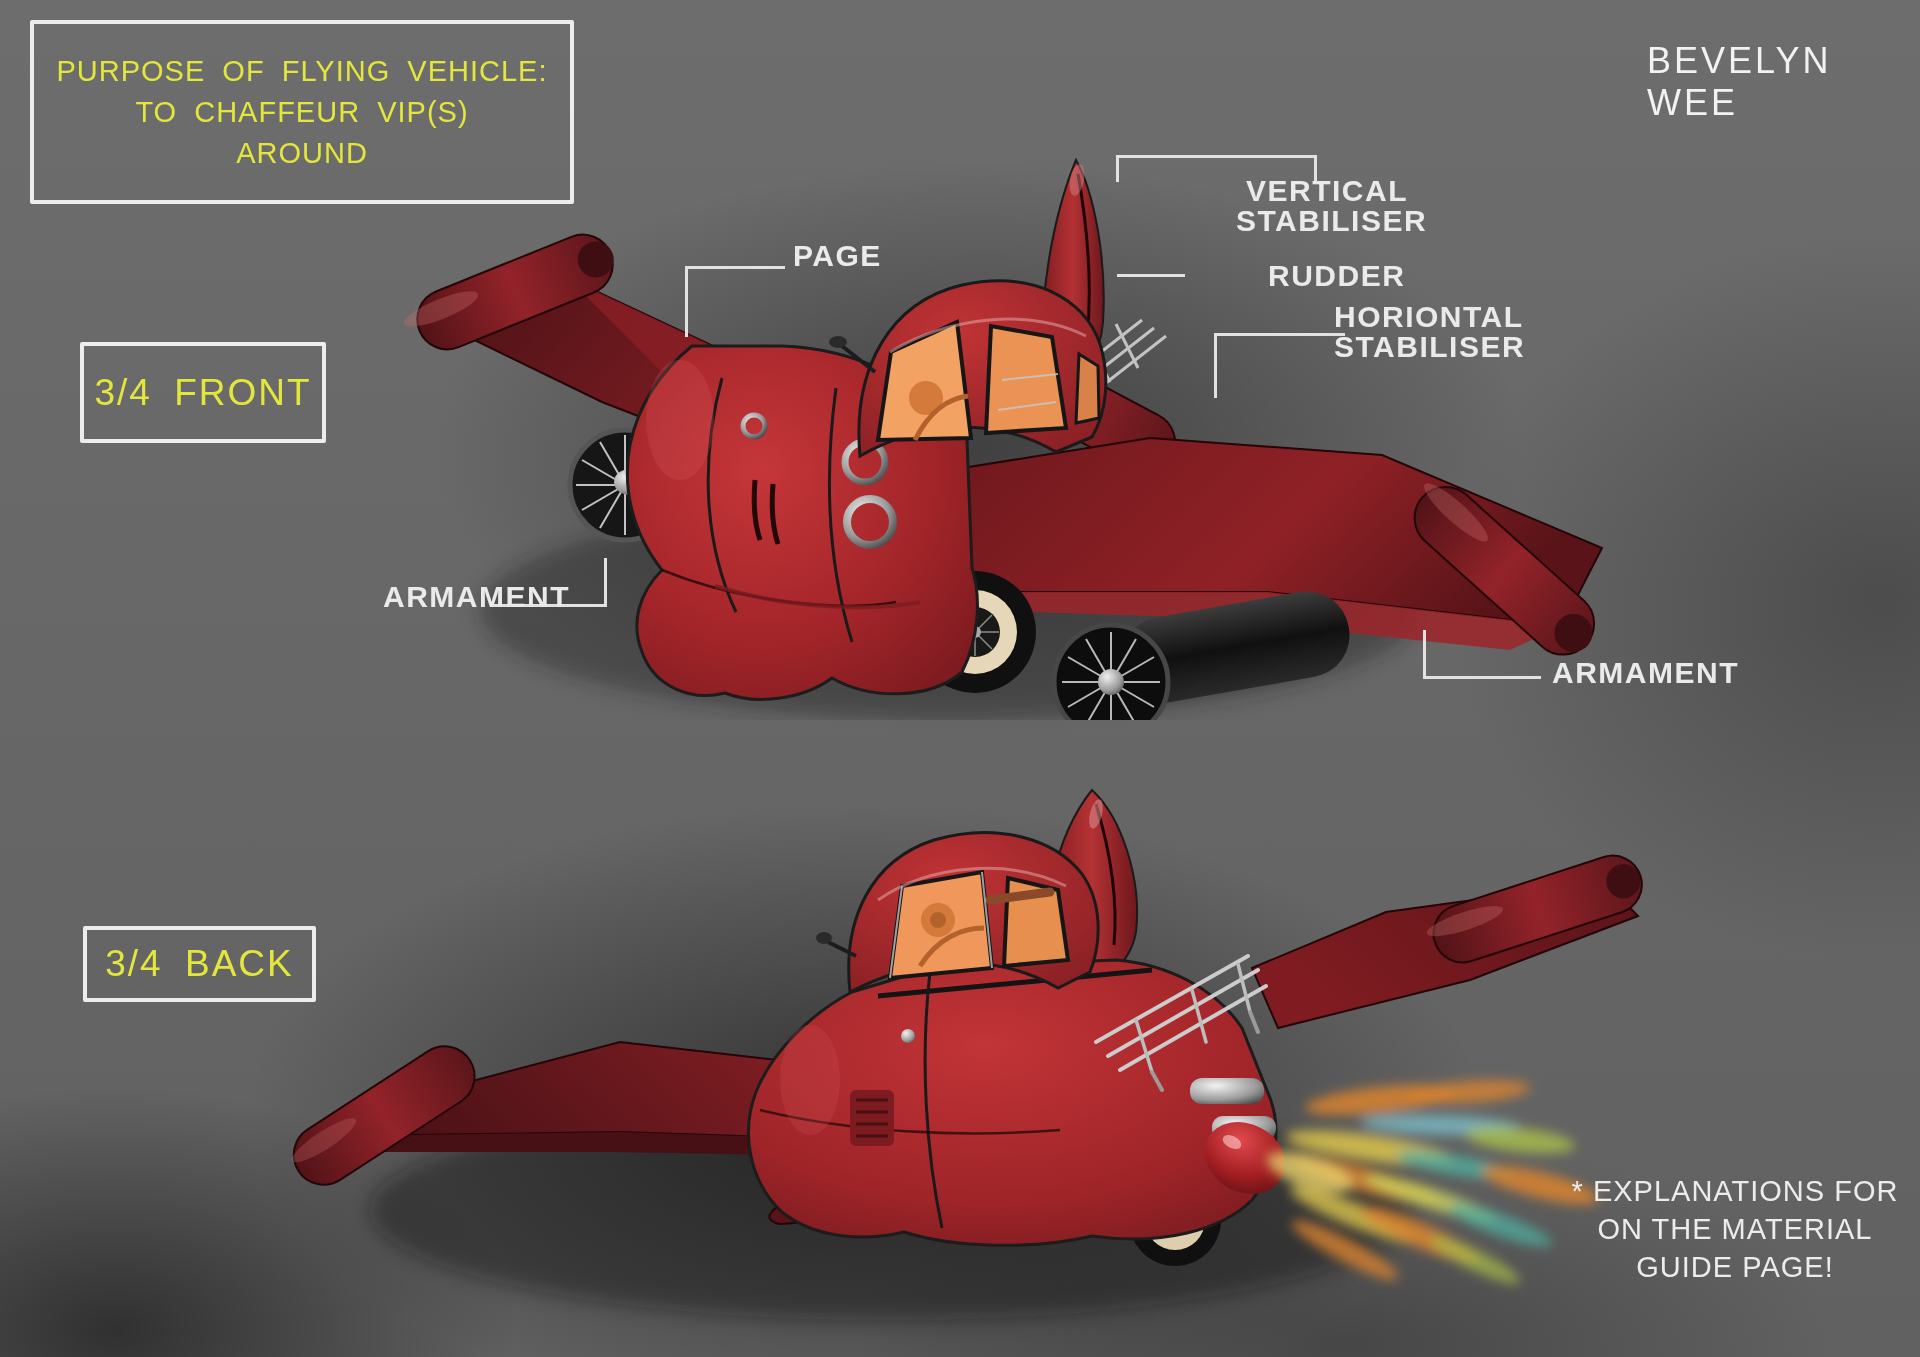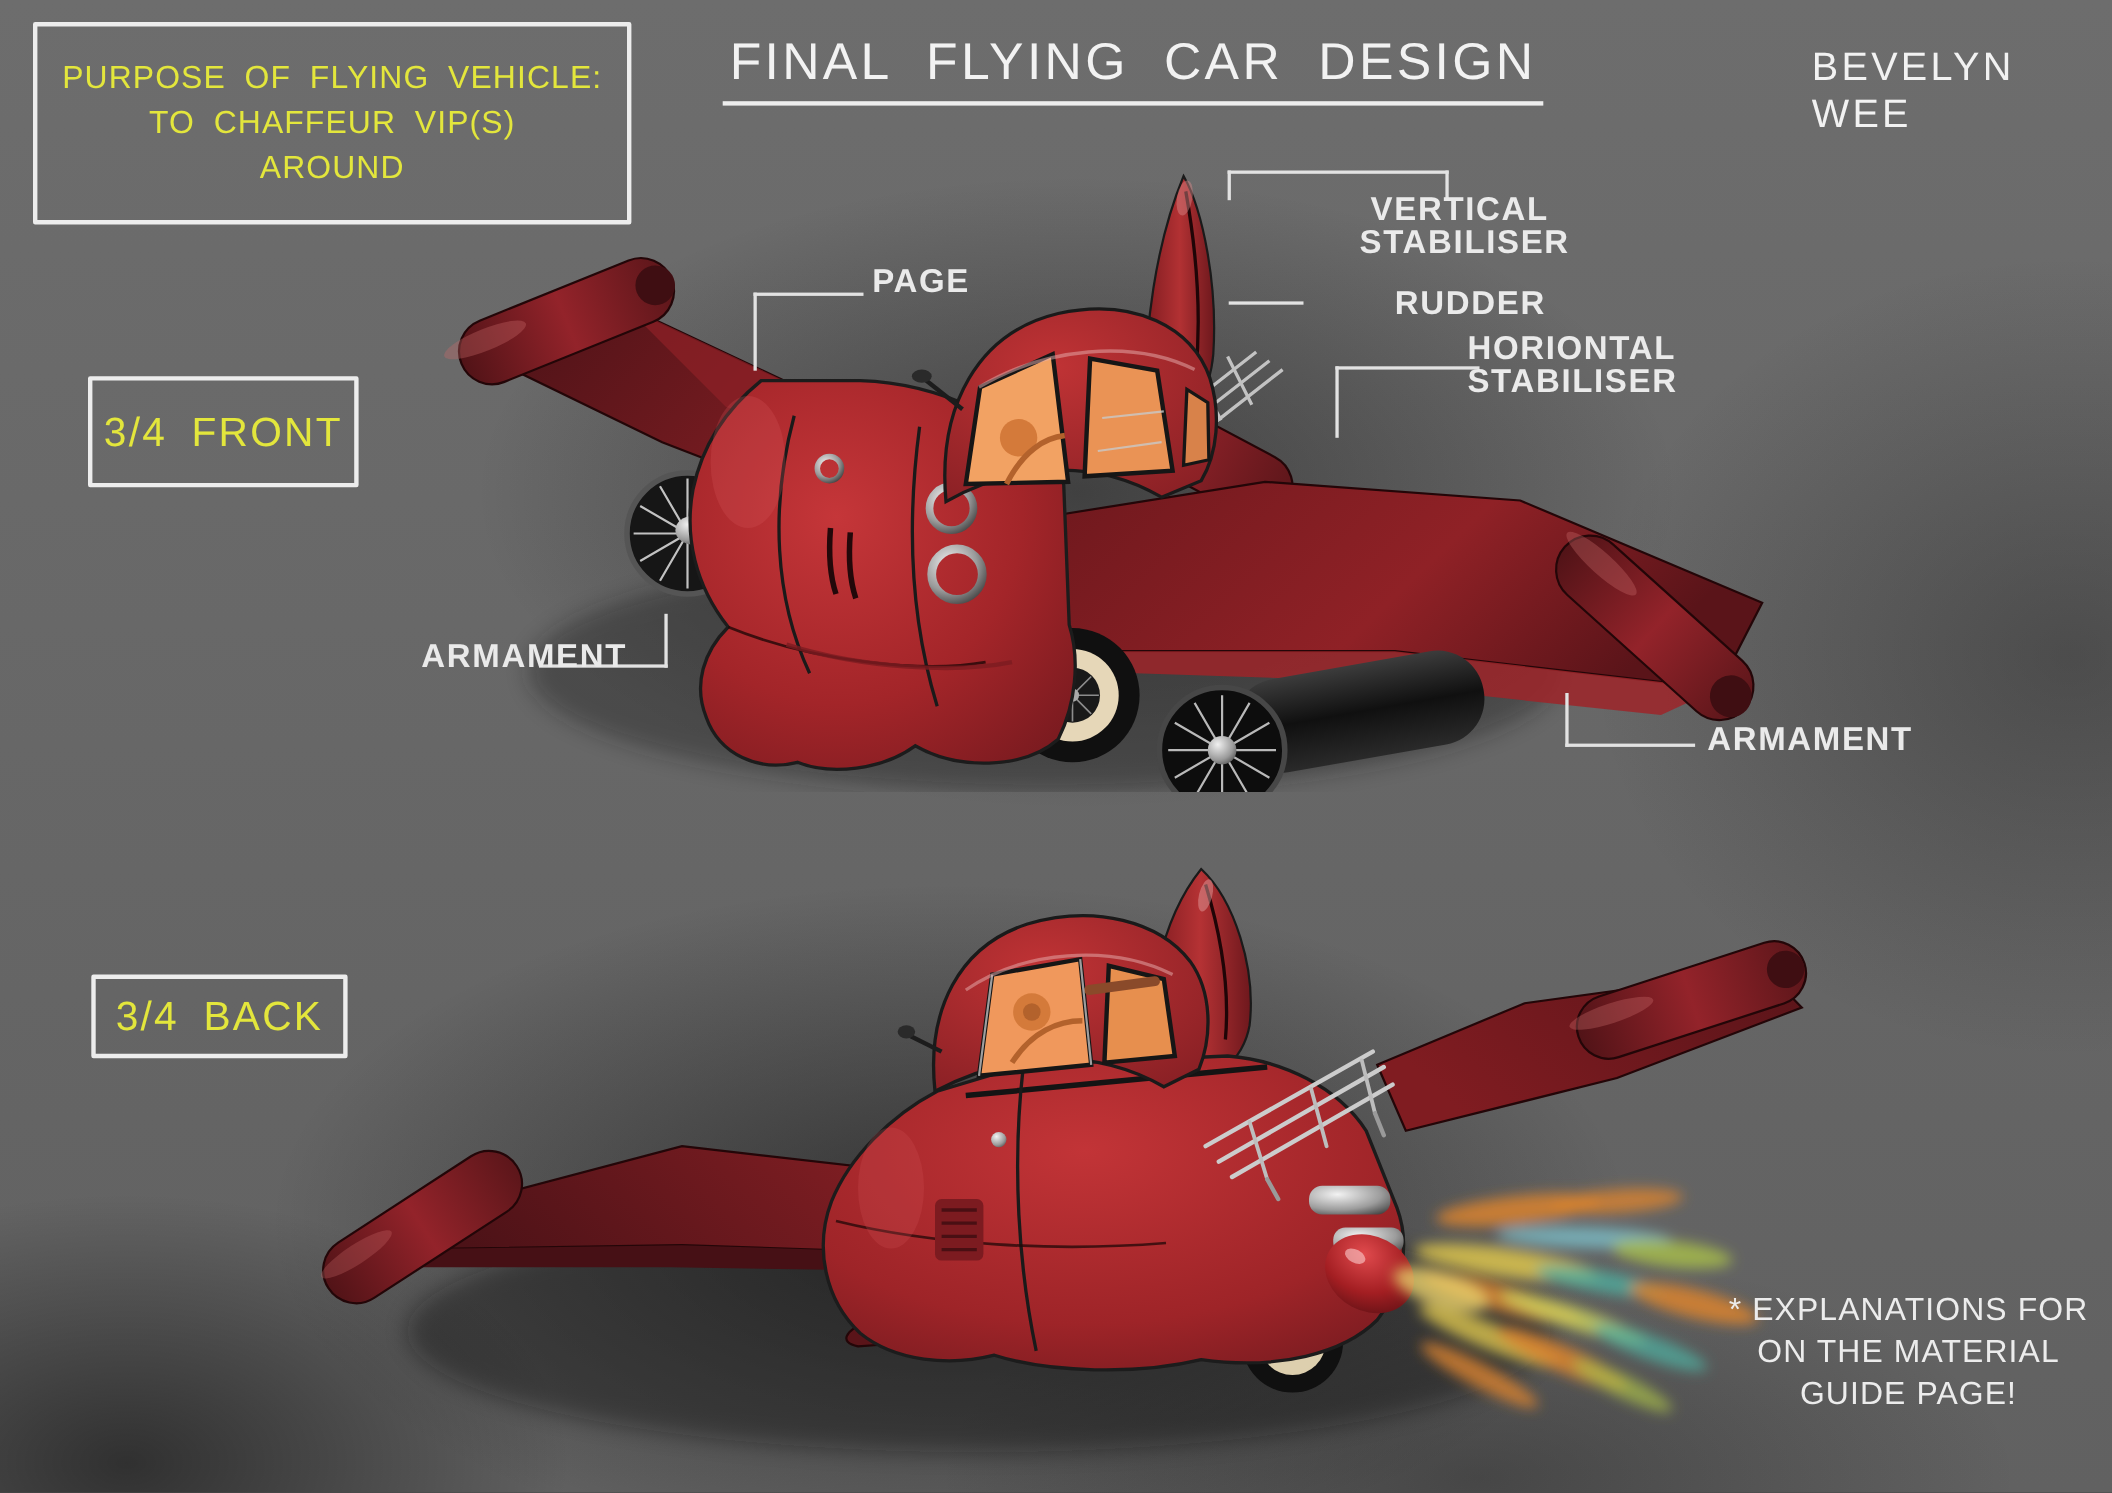--- a/index.html
+++ b/index.html
@@ -16,21 +16,21 @@
     color:#e8e8e8;
   }
   .hand{letter-spacing:1.5px;}
   .box{position:absolute;border:4px solid #ededed;border-radius:2px;
        display:flex;align-items:center;justify-content:center;text-align:center;}
   .yellow{color:#e3e63c;}
   .purpose{left:30px;top:20px;width:536px;height:176px;font-size:29px;line-height:41px;
            letter-spacing:1px;word-spacing:8px;}
   .viewbox{font-size:37px;letter-spacing:2px;word-spacing:10px;}
   .front-box{left:80px;top:342px;width:238px;height:93px;}
-  .back-box{left:83px;top:886px;width:225px;height:68px;}
+  .back-box{left:83px;top:926px;width:225px;height:68px;}
   .title{position:absolute;left:640px;top:28px;width:780px;text-align:center;}
   .title span{display:inline-block;font-size:47px;letter-spacing:3px;word-spacing:16px;
               color:#f2f2f2;border-bottom:4px solid #ededed;padding:0 6px 9px 6px;}
   .artist{position:absolute;left:1647px;top:40px;font-size:36px;letter-spacing:3px;
           word-spacing:12px;color:#f2f2f2;}
   .plabel{position:absolute;font-size:30px;color:#eaeaea;letter-spacing:1.5px;line-height:30px;font-weight:bold;}
   .plabel.center{text-align:center;}
   .leader{position:absolute;border-color:#e2e2e2;}
   .footnote{position:absolute;left:1570px;top:1172px;width:330px;text-align:center;
             font-size:29px;line-height:38px;color:#ececec;letter-spacing:1px;}
@@ -334,23 +334,20 @@
   </svg>
 
   <div class="box purpose yellow hand">
     <div>
       <div>PURPOSE OF FLYING VEHICLE:</div>
       <div>TO CHAFFEUR VIP(S)</div>
       <div>AROUND</div>
     </div>
   </div>
 
-  <div class="title">
-    <span>FINAL FLYING CAR DESIGN</span>
-  </div>
 
   <div class="artist">BEVELYN WEE</div>
 
   <div class="box viewbox front-box yellow">
     <span>3/4 FRONT</span>
   </div>
 
   <div class="box viewbox back-box yellow">
     <span>3/4 BACK</span>
   </div>

